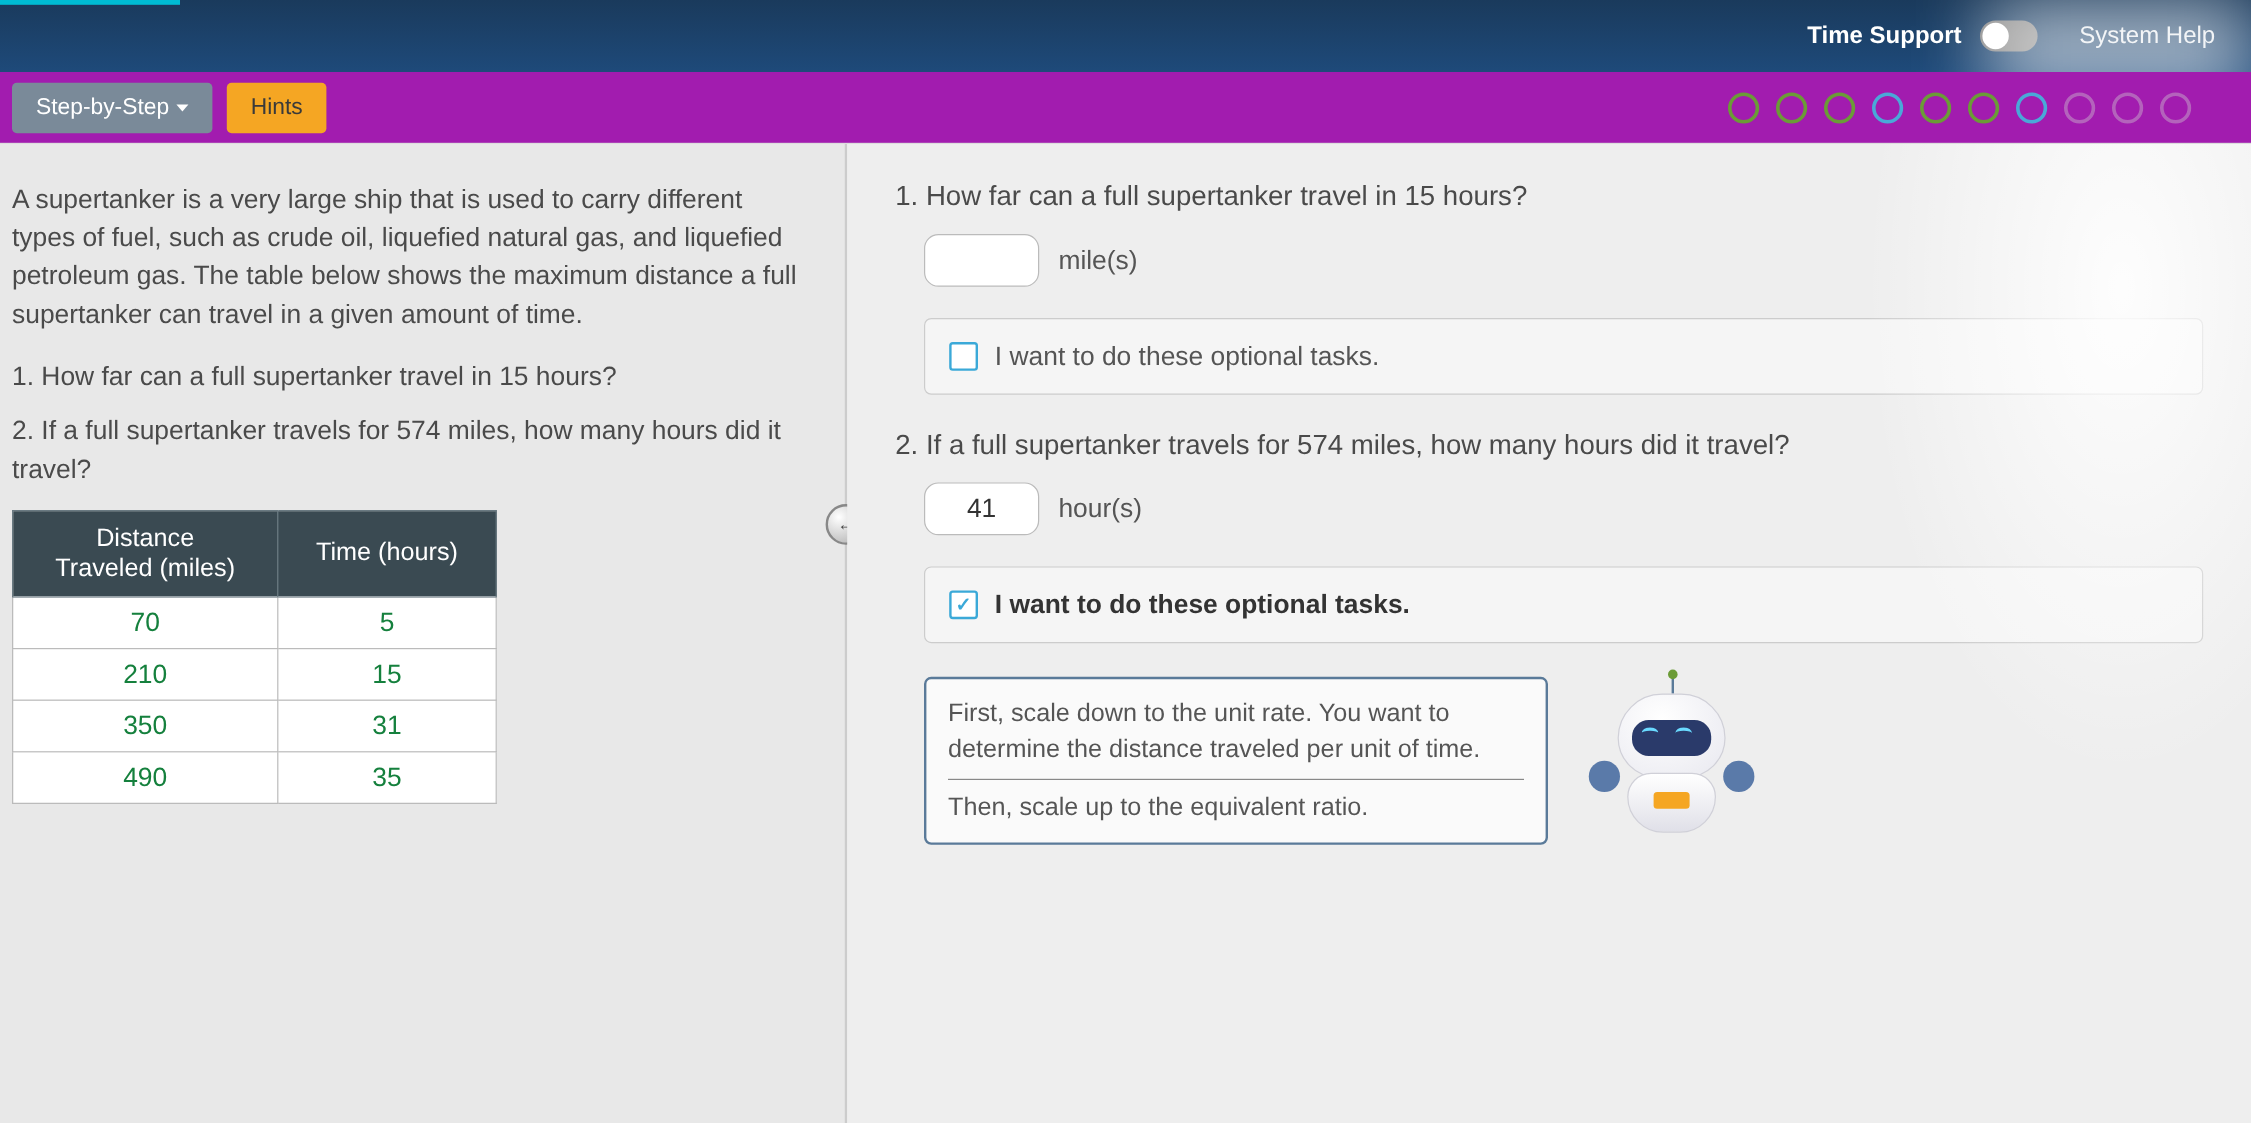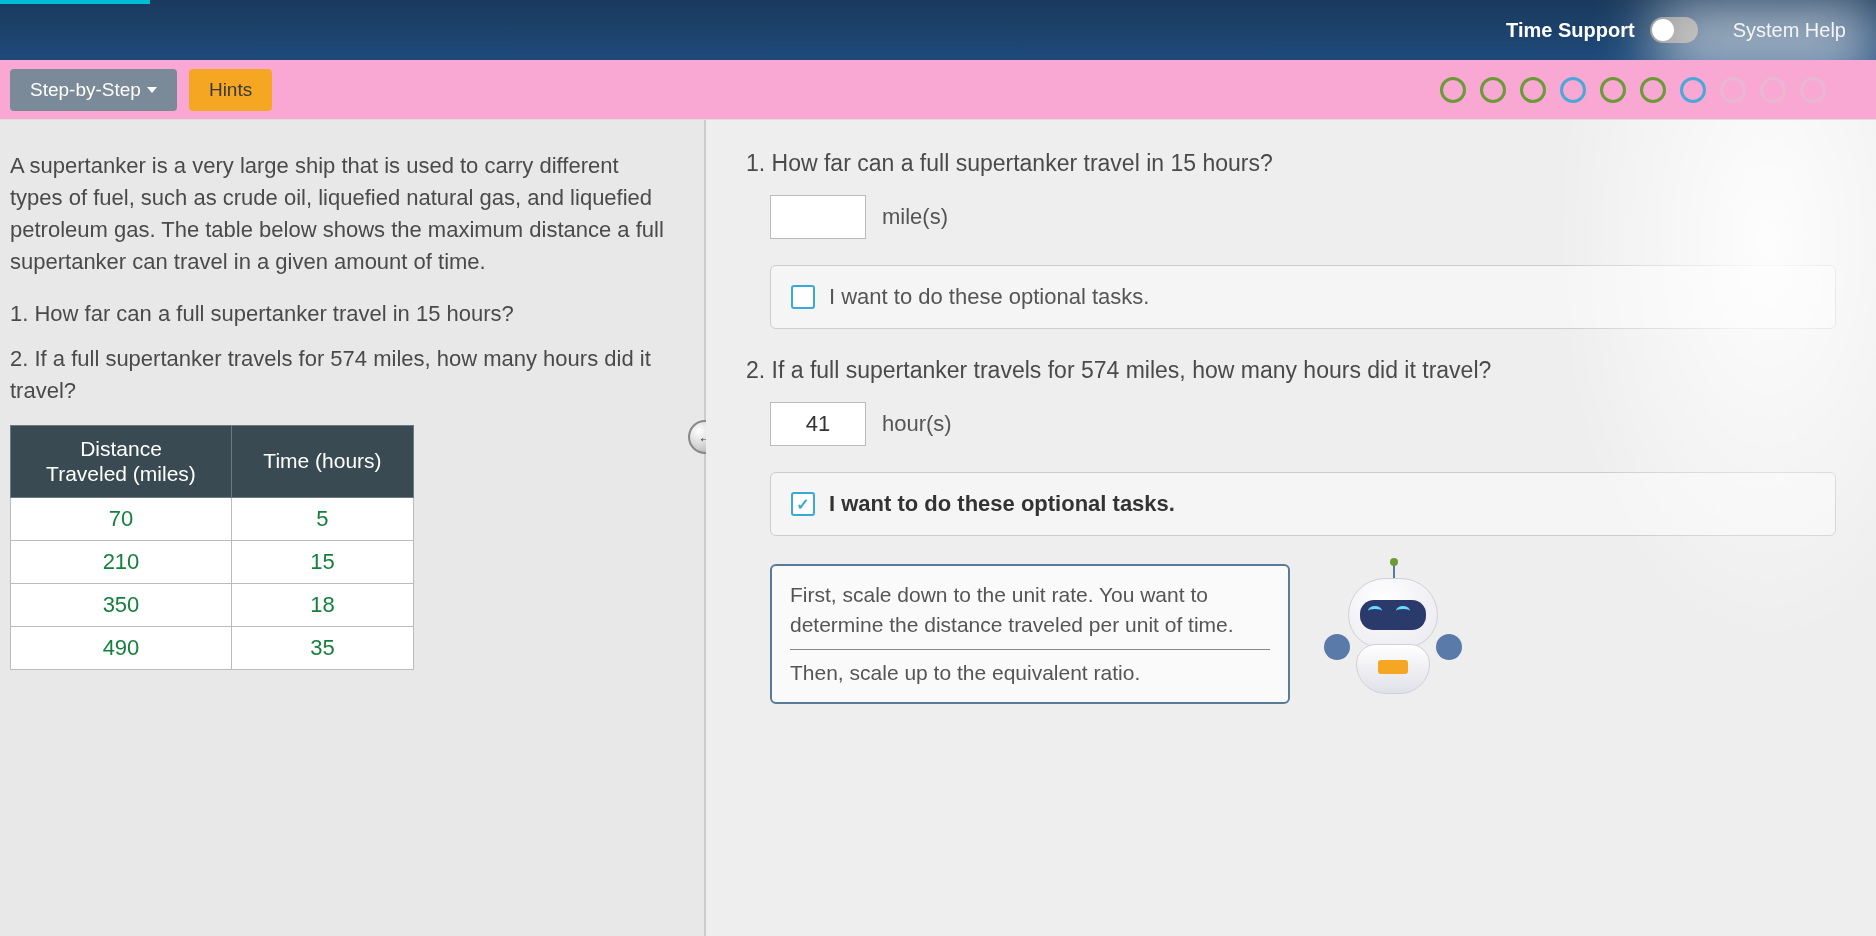--- a/index.html
+++ b/index.html
@@ -6,21 +6,21 @@
 body { width: 1876px; height: 936px; font-family: -apple-system, BlinkMacSystemFont, "Segoe UI", Arial, sans-serif; background: #e8e8e8; overflow: hidden; }
 
 .top-bar { height: 60px; background: linear-gradient(to bottom, #1a3a5c 0%, #1e4a7a 100%); display: flex; align-items: center; justify-content: flex-end; padding: 0 30px; gap: 15px; position: relative; }
 .top-bar::before { content: ""; position: absolute; left: 0; top: 0; width: 150px; height: 4px; background: #00bcd4; }
 .top-bar-label { color: #fff; font-size: 20px; font-weight: 600; }
 .toggle { width: 48px; height: 26px; background: #888; border-radius: 13px; position: relative; cursor: pointer; }
 .toggle::after { content: ""; position: absolute; left: 2px; top: 2px; width: 22px; height: 22px; background: #fff; border-radius: 50%; }
 .system-link { color: #fff; font-size: 20px; opacity: 0.9; margin-left: 20px; }
 .glare { position: absolute; right: 0; top: 0; width: 220px; height: 80px; background: rgba(255,255,255,0.6); filter: blur(30px); pointer-events: none; }
 
-.tab-bar { height: 60px; background: #f9a8d4; display: flex; align-items: center; padding: 0 10px; gap: 12px; border-bottom: 1px solid #ddd; position: relative; }
+.tab-bar { height: 60px; background: #a21caf; display: flex; align-items: center; padding: 0 10px; gap: 12px; border-bottom: 1px solid #ddd; position: relative; }
 .tab { padding: 10px 20px; border-radius: 4px; font-size: 19px; cursor: pointer; }
 .tab-step { background: #7a8a99; color: #fff; display: flex; align-items: center; gap: 6px; }
 .tab-step .caret { width: 0; height: 0; border-left: 5px solid transparent; border-right: 5px solid transparent; border-top: 6px solid #fff; }
 .tab-sample { background: #3ba9d8; color: #fff; }
 .tab-hints { background: #f5a623; color: #3a3a3a; font-weight: 500; }
 .progress-circles { margin-left: auto; display: flex; gap: 14px; padding-right: 40px; }
 .pcircle { width: 26px; height: 26px; border-radius: 50%; border: 3px solid; background: transparent; }
 .pcircle.green { border-color: #6b9b37; }
 .pcircle.blue { border-color: #4aa8d8; }
 .pcircle.faded { border-color: #d0d0d0; opacity: 0.4; }
@@ -35,21 +35,21 @@
 .table td { background: #fff; border: 1px solid #bbb; font-size: 22px; padding: 8px 14px; text-align: center; color: #15803d; }
 
 .divider { width: 2px; background: #ccc; position: relative; }
 .divider-handle { position: absolute; top: 300px; left: -16px; width: 34px; height: 34px; border-radius: 50%; background: radial-gradient(circle at 30% 30%, #fff, #aaa); border: 2px solid #888; display: flex; align-items: center; justify-content: center; cursor: pointer; }
 .divider-handle::before { content: "↔"; font-size: 14px; color: #444; }
 
 .right-panel { flex: 1; padding: 30px 40px; background: #eee; color: #4a4a4a; position: relative; }
 .question-block { margin-bottom: 26px; }
 .qtext { font-size: 23px; margin-bottom: 18px; }
 .answer-row { display: flex; align-items: center; gap: 16px; margin-left: 24px; }
-.answer-input { width: 96px; height: 44px; border: 1px solid #bbb; border-radius: 0; background: #fff; font-size: 22px; text-align: center; padding: 4px; color: #333; }
+.answer-input { width: 96px; height: 44px; border: 1px solid #bbb; border-radius: 12px; background: #fff; font-size: 22px; text-align: center; padding: 4px; color: #333; }
 .unit { font-size: 22px; color: #555; }
 
 .opt-box { border: 1px solid #ccc; border-radius: 6px; padding: 18px 20px; margin: 18px 0 28px 24px; display: flex; align-items: center; gap: 14px; background: #f5f5f5; }
 .opt-check { width: 24px; height: 24px; border: 2px solid #3ba9d8; border-radius: 3px; background: #fff; display: flex; align-items: center; justify-content: center; cursor: pointer; }
 .opt-check.checked::after { content: "✓"; font-size: 16px; color: #3ba9d8; font-weight: bold; }
 .opt-label { font-size: 22px; color: #555; }
 .opt-label.bold { font-weight: 700; color: #333; }
 
 .hint-container { margin: 20px 0 0 24px; display: flex; align-items: flex-start; gap: 28px; }
 .hint-box { border: 2px solid #5a7a99; border-radius: 6px; padding: 14px 18px; background: #fafafa; font-size: 21px; color: #555; line-height: 1.45; width: 520px; }
@@ -124,21 +124,21 @@
         <tr>
           <td>70</td>
           <td>5</td>
         </tr>
         <tr>
           <td>210</td>
           <td>15</td>
         </tr>
         <tr>
           <td>350</td>
-          <td>18</td>
+          <td>31</td>
         </tr>
         <tr>
           <td>490</td>
           <td>35</td>
         </tr>
       </tbody>
     </table>
   </div>
 
   <div class="divider">

